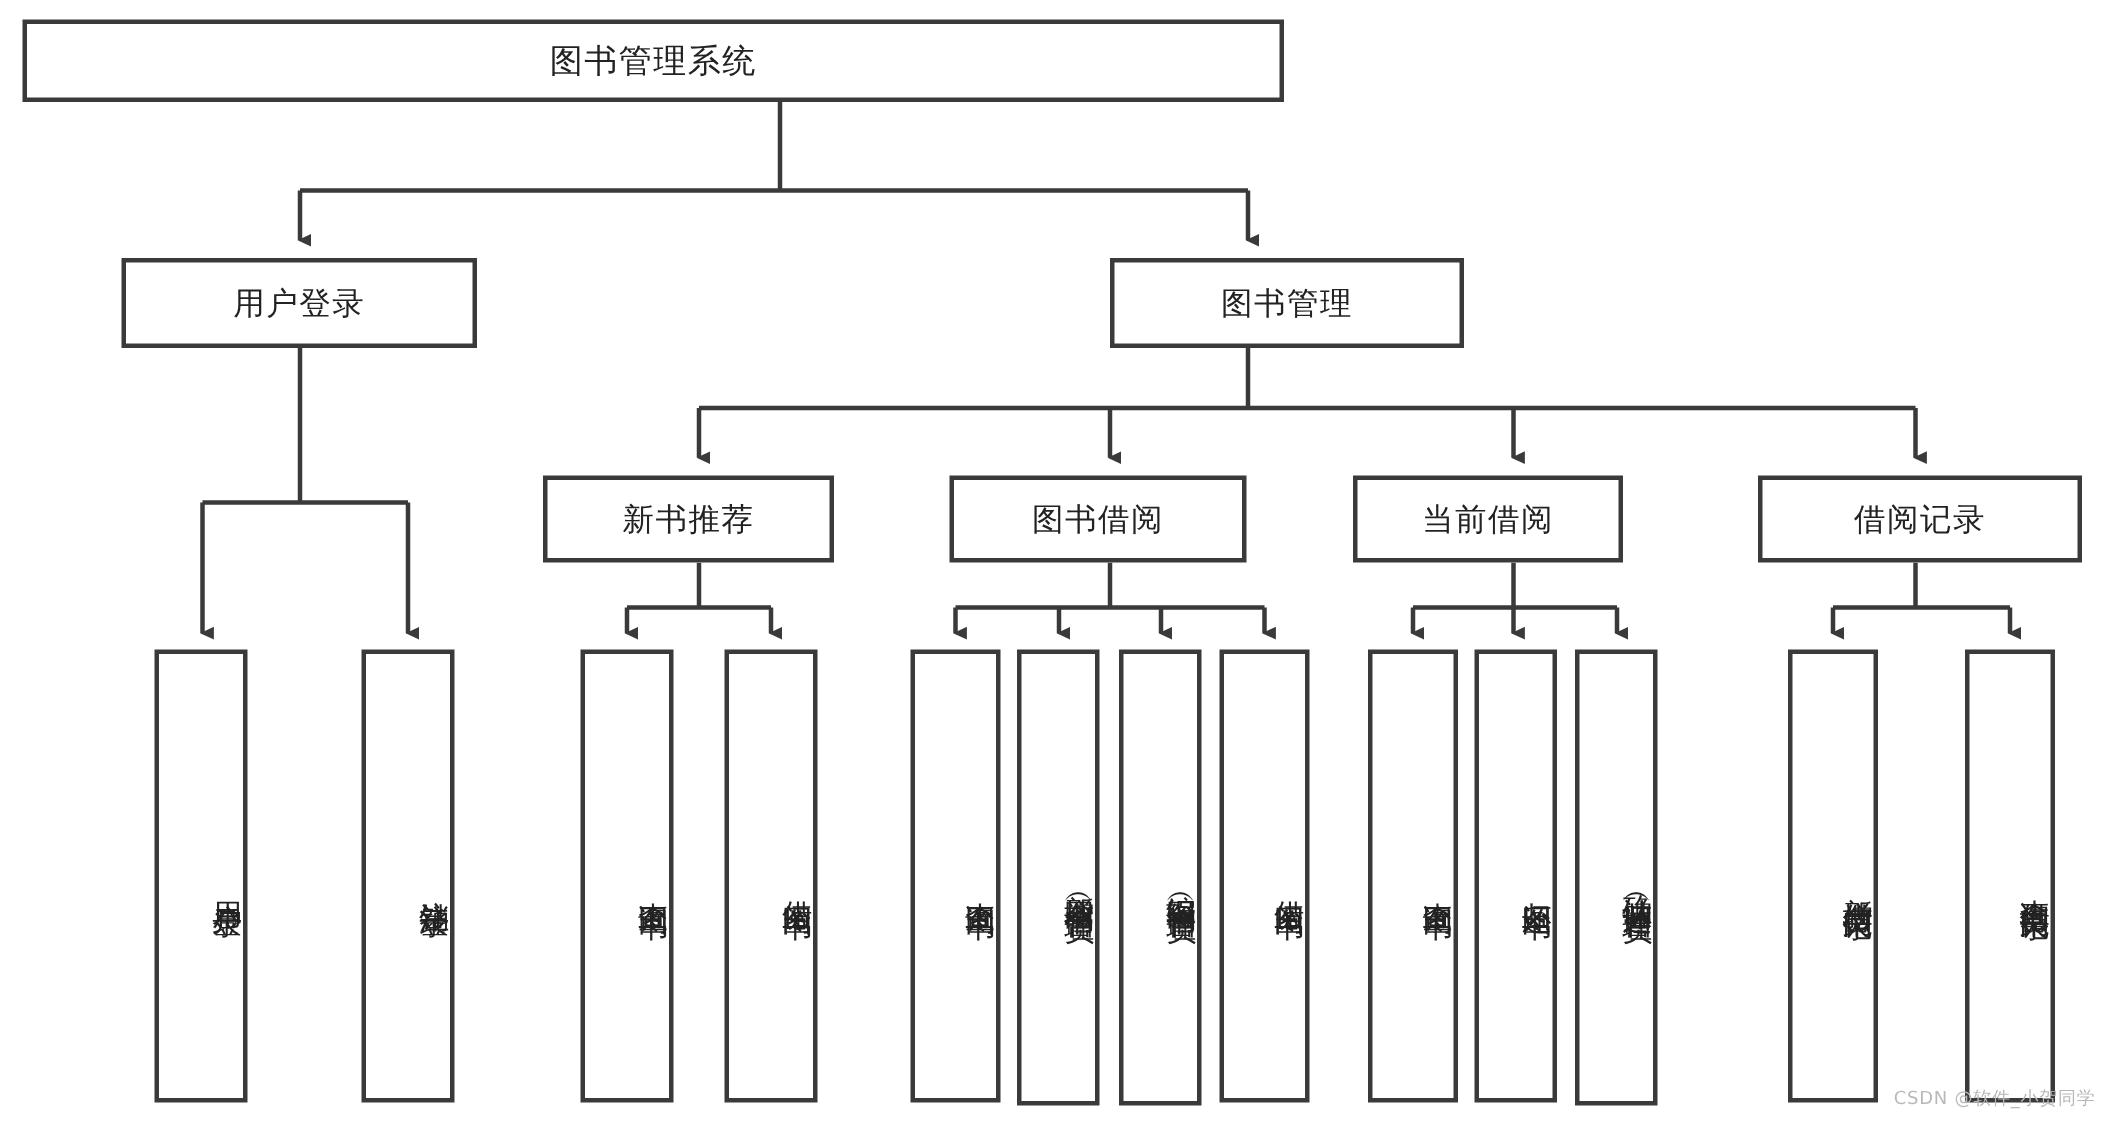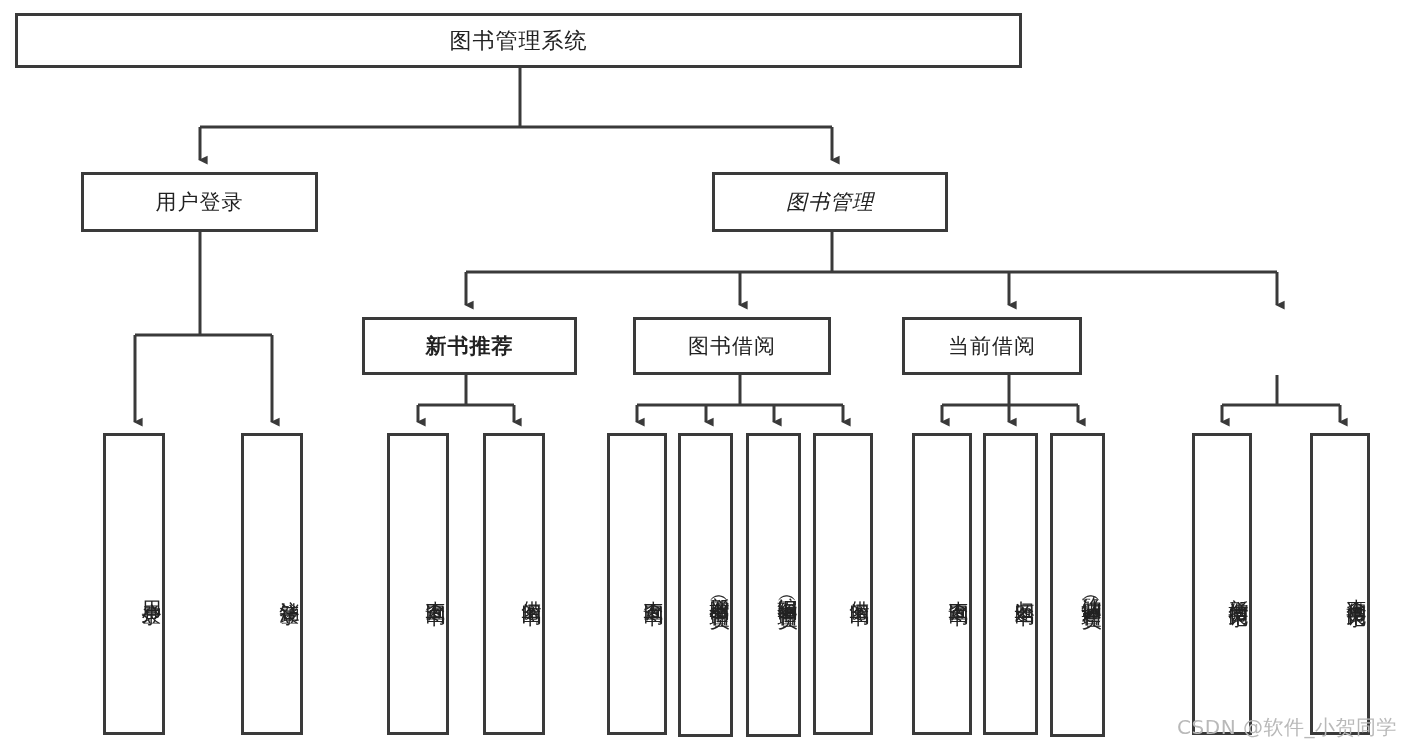--- a/index.html
+++ b/index.html
@@ -52,21 +52,21 @@
     text-orientation: upright;
     white-space: nowrap;
   }
   #title-node {
     font-size: 22px;
   }
   #watermark {
     position: absolute;
     right: 8px;
     bottom: 6px;
-    font-size: 20px;
+    font-size: 12px;
     color: #b9b9b9;
     white-space: nowrap;
     letter-spacing: 0.5px;
   }
 </style>
 </head>
 <body>
 
 <div id="canvas">
 
@@ -113,39 +113,42 @@
       <path d="M1009,405 L1009,422" marker-end="url(#arrow)"></path>
       <path d="M1078,405 L1078,422" marker-end="url(#arrow)"></path>
 
       <path d="M1277,375 L1277,405"></path>
       <path d="M1222,405 L1340,405"></path>
       <path d="M1222,405 L1222,422" marker-end="url(#arrow)"></path>
       <path d="M1340,405 L1340,422" marker-end="url(#arrow)"></path>
     </g>
   </svg>
 
-  <div class="node h" id="title-node" style="left:15px;top:13px;width:1007px;height:55px;">
+  <div class="node h" id="title-node" style="left:15px;top:13px;width:841px;height:55px;">
     <span>图书管理系统</span>
   </div>
 
   <div class="node h" style="left:81px;top:172px;width:237px;height:60px;">
     <span>用户登录</span>
   </div>
-  <div class="node h" style="left:712px;top:172px;width:236px;height:60px;font-style:italic;">
+  <div class="node h" style="left:740px;top:172px;width:236px;height:60px;">
     <span>图书管理</span>
   </div>
 
-  <div class="node h" style="left:362px;top:317px;width:215px;height:58px;font-weight:bold;">
+  <div class="node h" style="left:362px;top:317px;width:194px;height:58px;">
     <span>新书推荐</span>
   </div>
   <div class="node h" style="left:633px;top:317px;width:198px;height:58px;">
     <span>图书借阅</span>
   </div>
   <div class="node h" style="left:902px;top:317px;width:180px;height:58px;">
     <span>当前借阅</span>
+  </div>
+  <div class="node h" style="left:1172px;top:317px;width:216px;height:58px;">
+    <span>借阅记录</span>
   </div>
 
   <div class="node v" style="left:103px;top:433px;width:62px;height:302px;">
     <span class="vlabel">用户登录</span>
   </div>
   <div class="node v" style="left:241px;top:433px;width:62px;height:302px;">
     <span class="vlabel">注销登录</span>
   </div>
 
   <div class="node v" style="left:387px;top:433px;width:62px;height:302px;">

